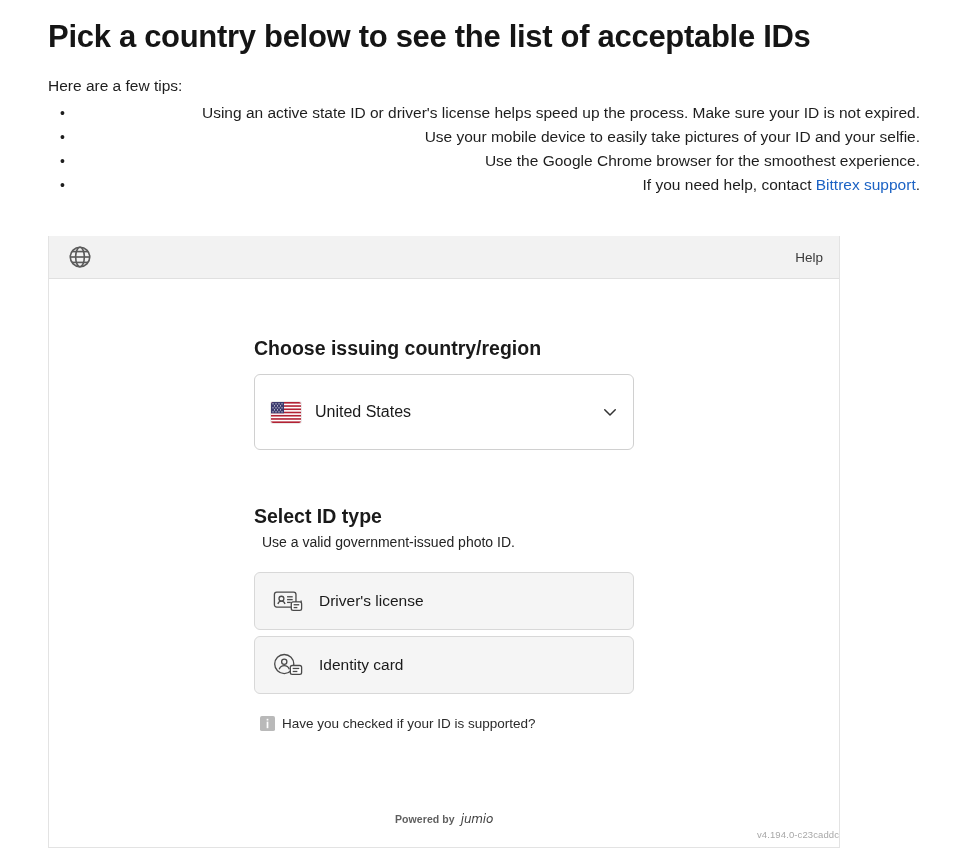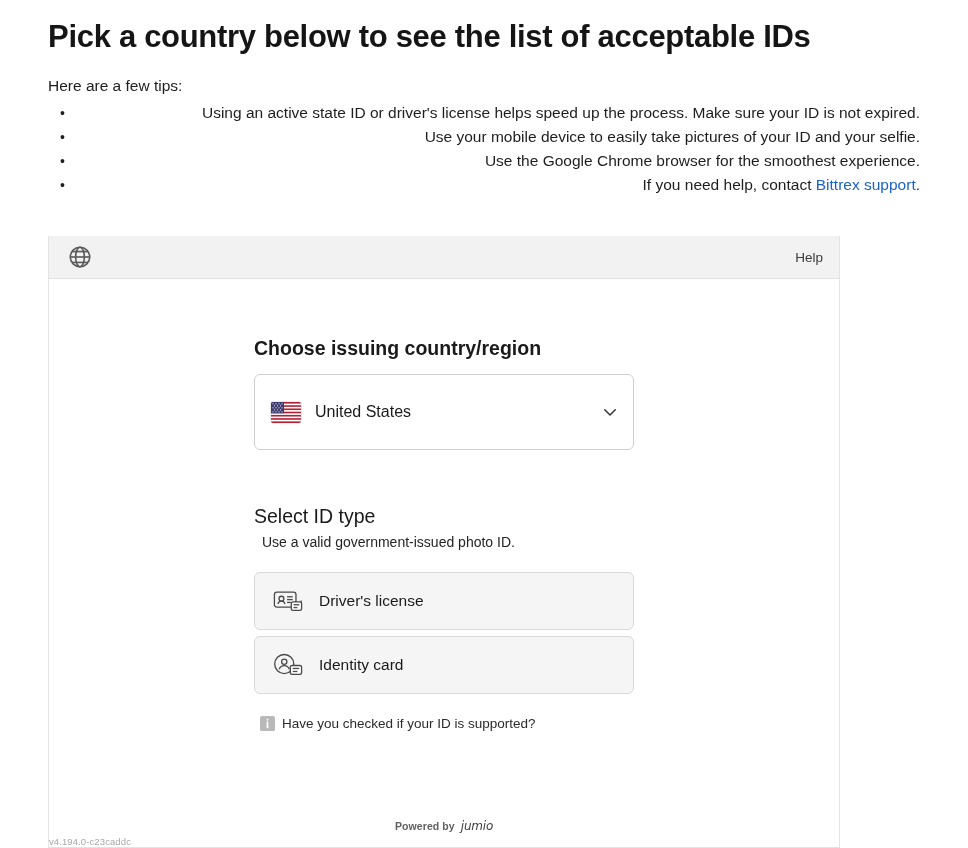--- a/index.html
+++ b/index.html
@@ -142,21 +142,21 @@
   }
   .chevron {
     width: 18px;
     height: 18px;
     color: #333;
     flex: 0 0 auto;
   }
 
   .select-id-title {
     font-size: 19.5px;
-    font-weight: 400;
+    font-weight: 700;
     margin: 55px 0 6px 0;
     color: #1a1a1a;
   }
   .select-id-sub {
     font-size: 14px;
     color: #242424;
     margin: 0 0 22px 8px;
   }
 
   .id-option {
@@ -199,22 +199,22 @@
   }
   .supported-text {
     font-size: 13.5px;
     color: #2b2b2b;
   }
 
   .footer {
     position: absolute;
     left: 0;
     right: 0;
-    bottom: 0;
-    text-align: left;
+    bottom: 7px;
+    text-align: right;
   }
   .powered {
     display: flex;
     align-items: baseline;
     justify-content: center;
     gap: 6px;
   }
   .powered-label {
     font-size: 10.5px;
     font-weight: 700;

